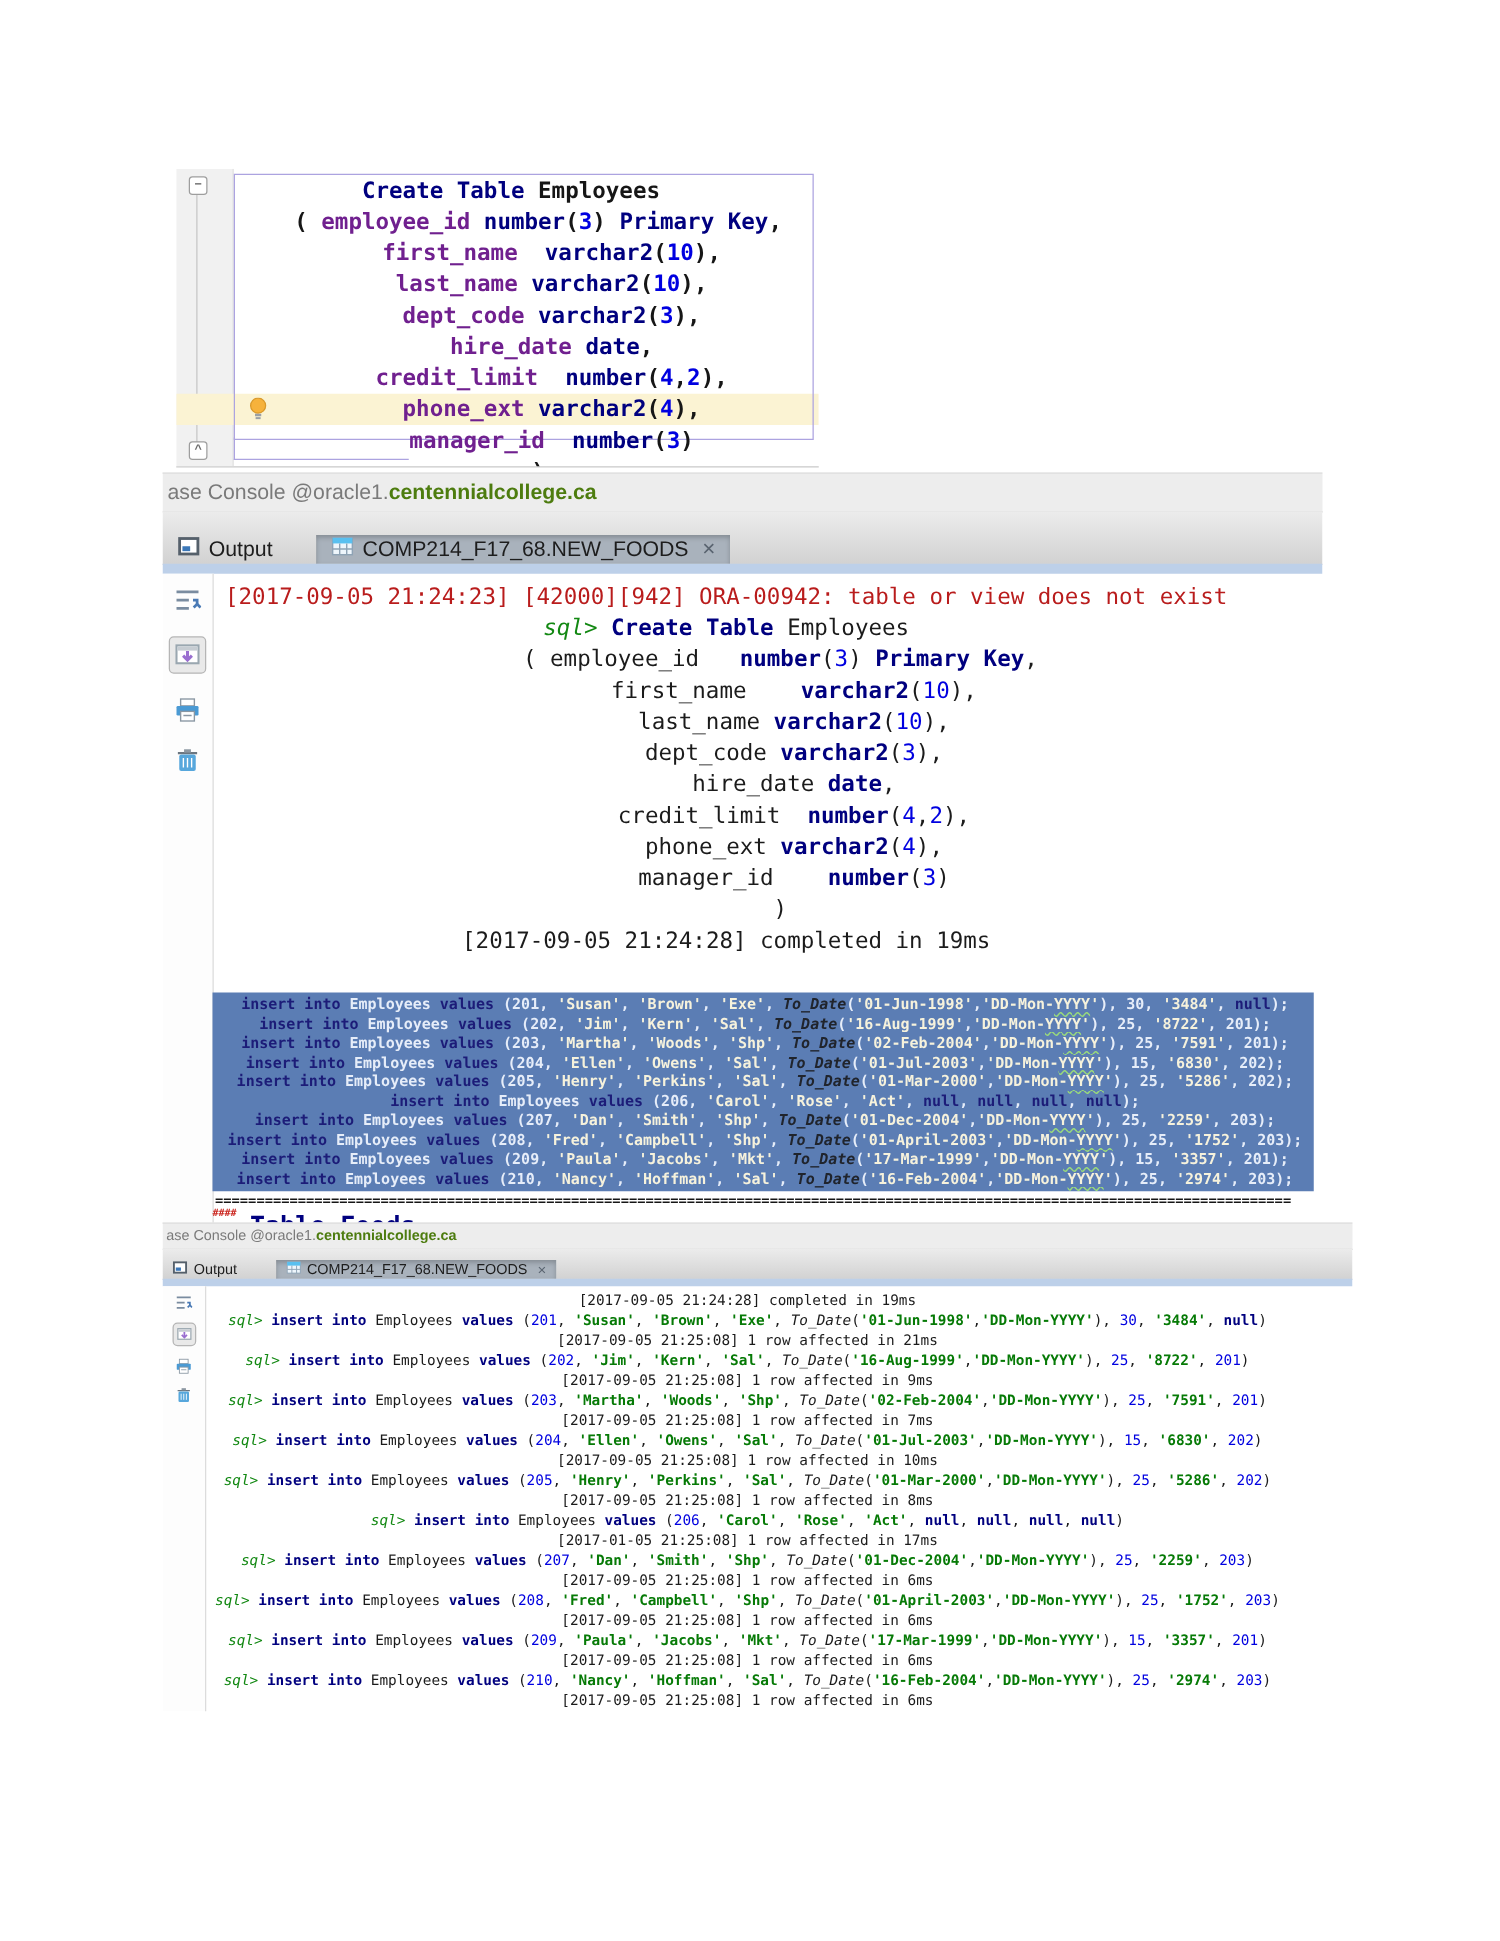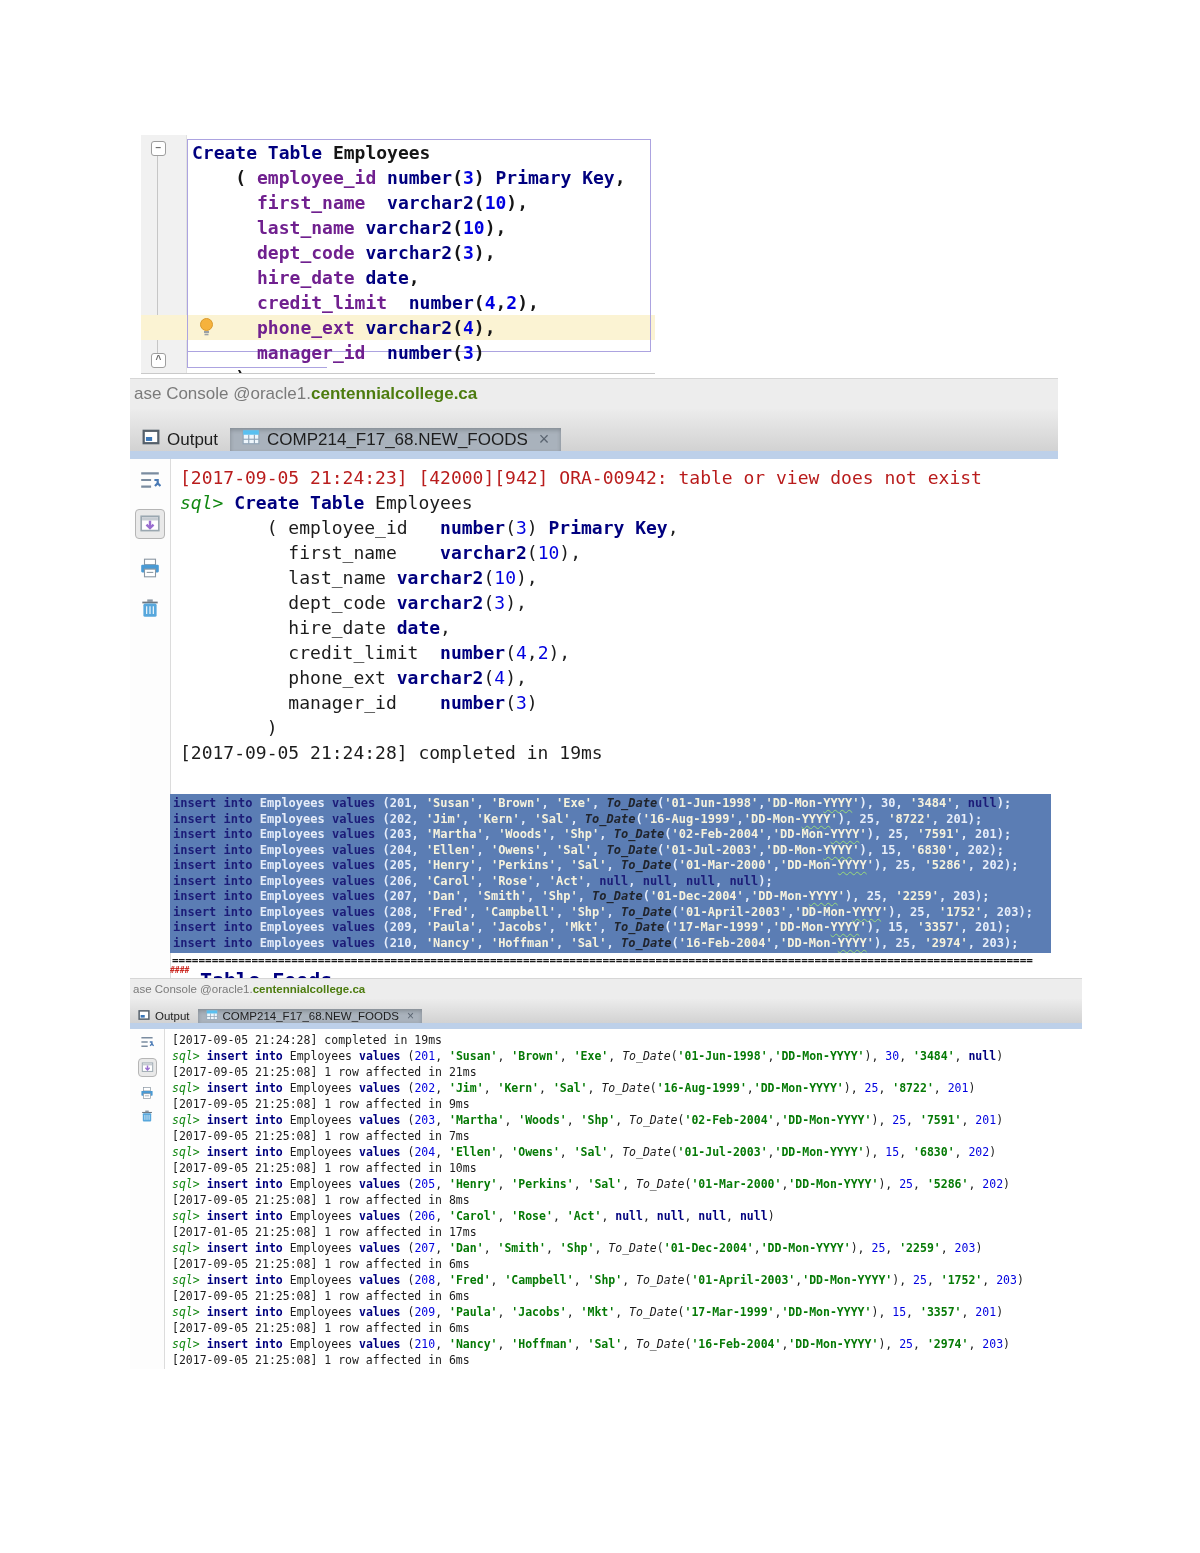--- a/index.html
+++ b/index.html
@@ -1,19 +1,19 @@
 <!DOCTYPE html>
 <html><head>
 <meta charset="utf-8">
 <style>
   html,body{margin:0;padding:0;background:#ffffff;}
   body{width:1200px;height:1553px;position:relative;font-family:"Liberation Sans",sans-serif;}
   .abs{position:absolute;}
   .mono{font-family:"DejaVu Sans Mono","Liberation Mono",monospace;}
-  [data-lines]>div{white-space:pre;}
+  [data-lines]>div{white-space:pre;text-align:center;}
 
   
   .kw{color:#00007f;font-weight:bold;}
   .col{color:#70208f;font-weight:bold;}
   .num{color:#0000e0;}
   .str{color:#067a06;font-weight:bold;}
   .strw{color:#067a06;font-weight:bold;text-decoration:underline wavy #5cb85c;text-decoration-thickness:1px;text-underline-offset:2px;}
   .prompt{color:#128812;font-style:italic;}
   .err{color:#b91c1c;}
   .it{font-style:italic;}
@@ -29,21 +29,21 @@
   #editor .outline-h{position:absolute;left:46px;top:232px;width:140px;height:1px;background:#aca3e0;}
   #editor .elines{position:absolute;left:51px;top:5px;font-weight:bold;font-size:18px;line-height:25px;color:#161616;}
   #editor .bulb{position:absolute;left:58px;top:183px;width:15px;height:19px;}
 
   
   .panel{background:#fff;overflow:hidden;border-top:1px solid #d6d6d6;}
   .titlebar{position:absolute;left:0;top:0;width:100%;background:#ededed;border-bottom:1px solid #d2d2d2;color:#7a7a7a;display:flex;align-items:center;}
   .titlebold{color:#4d7c0f;font-weight:bold;}
   .tabbar{position:absolute;left:0;width:100%;background:linear-gradient(#ececec,#d2d2d2);border-bottom:1px solid #b8b8b8;display:flex;align-items:flex-end;}
   .tab{display:flex;align-items:center;color:#1d1d1d;}
-  .tab.sel-tab{background:#a9b2bc;box-shadow:inset 0 2px 4px rgba(0,0,0,.22);}
+  .tab.sel-tab{background:#a9b2bc;box-shadow:inset 0 2px 4px rgba(0,0,0,.22);margin-left:23px;}
   .closex{color:#5a6470;}
   .bluestrip{position:absolute;left:0;width:100%;background:#bdd0e9;}
   .toolcol{position:absolute;border-right:1px solid #dcdcdc;display:flex;flex-direction:column;align-items:center;background:#fdfdfd;}
   .toolbtn{display:flex;align-items:center;justify-content:center;}
   .pressed{border:1px solid #b5b5b5;border-radius:4px;background:#e9e9e9;}
 
   
   #console1{left:130px;top:378px;width:928px;height:600px;}
   #console1 .titlebar{height:30px;font-size:17px;padding-left:4px;}
   #console1 .tabbar{top:30px;height:42px;}

